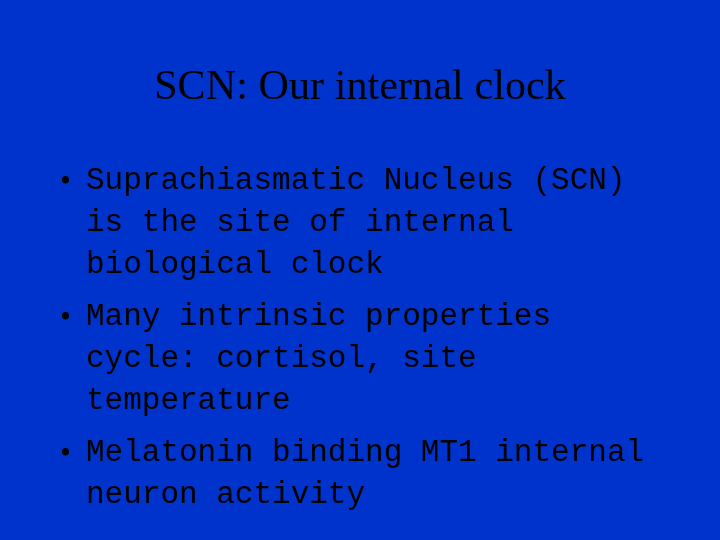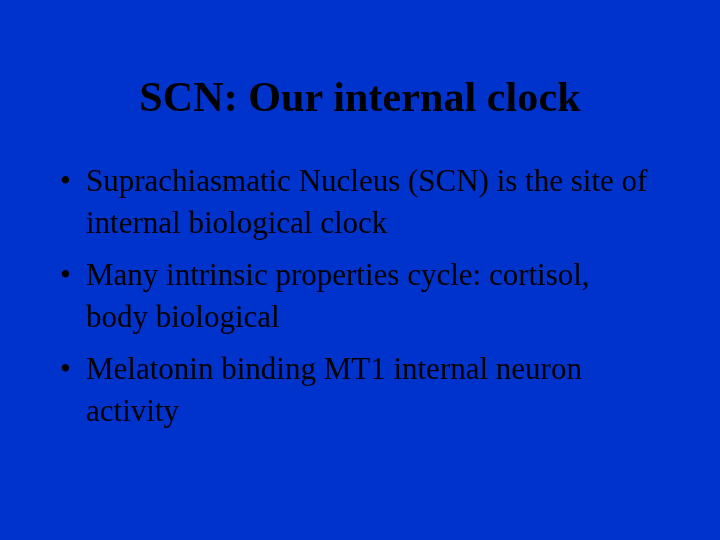--- a/index.html
+++ b/index.html
@@ -24,25 +24,25 @@
   
   #title-block {
     position: absolute;
     left: 0;
     top: 62px;
     width: 720px;
     text-align: center;
   }
   #slide-title {
     display: inline-block;
-    margin: 12px;
+    margin: 0;
     padding: 0;
     font-family: "Liberation Serif", "DejaVu Serif", serif;
     font-size: 42px;
-    font-weight: bold;
+    font-weight: normal;
     line-height: 46px;
     color: #000000;
     letter-spacing: 0.1px;
     white-space: nowrap;
   }
 
   
   #body-block {
     position: absolute;
     left: 56px;
@@ -71,20 +71,21 @@
     left: 4px;
     top: 0;
     width: 20px;
     font-size: 31px;
     line-height: 42px;
     color: #000000;
     text-align: left;
   }
   span.bullet-text {
     display: block;
+    font-family: Liberation Mono, monospace;
   }
 </style>
 </head>
 <body>
 
 <div id="slide" style="background: rgb(0, 51, 204); color: rgb(0, 0, 0);">
 
   <div id="title-block">
     <h1 id="slide-title">SCN: Our internal clock</h1>
   </div>
@@ -92,21 +93,21 @@
   <div id="body-block">
     <ul id="bullet-list">
 
       <li class="bullet-item">
         <span class="bullet-marker">•</span>
         <span class="bullet-text">Suprachiasmatic Nucleus (SCN) is the site of internal biological clock</span>
       </li>
 
       <li class="bullet-item">
         <span class="bullet-marker">•</span>
-        <span class="bullet-text">Many intrinsic properties cycle: cortisol, body biological</span>
+        <span class="bullet-text">Many intrinsic properties cycle: cortisol, site temperature</span>
       </li>
 
       <li class="bullet-item">
         <span class="bullet-marker">•</span>
         <span class="bullet-text">Melatonin binding MT1 internal neuron activity</span>
       </li>
 
     </ul>
   </div>
 

